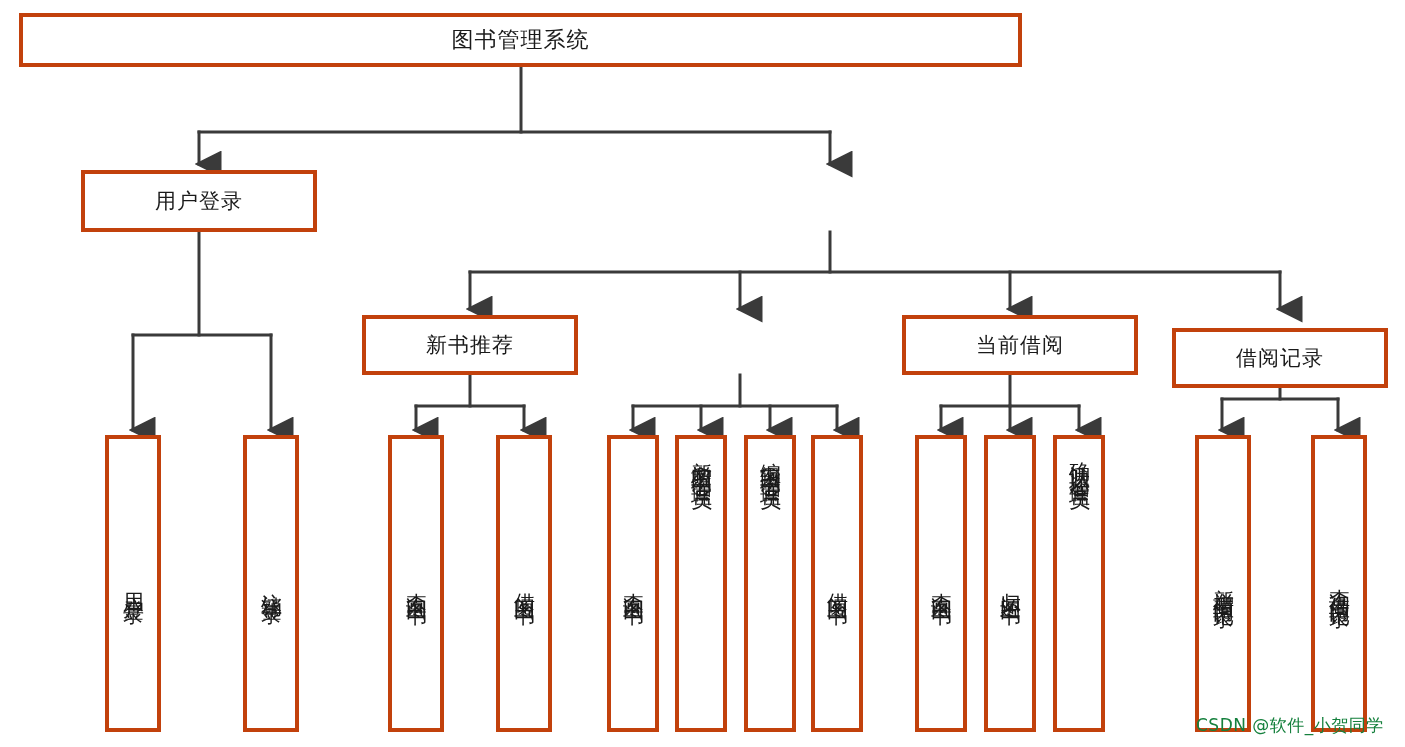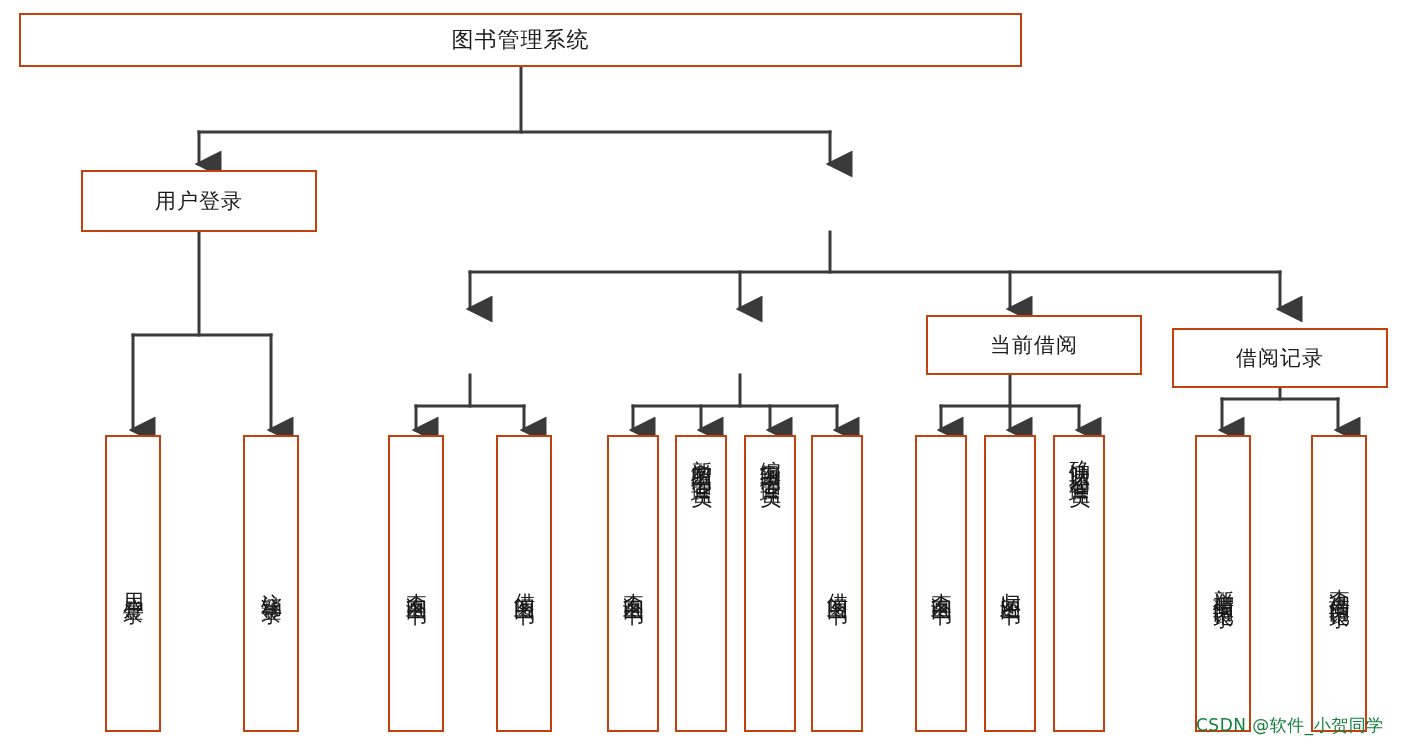--- a/index.html
+++ b/index.html
@@ -4,21 +4,21 @@
 <title>图书管理系统 功能结构图</title>
 <style>
   html,body{margin:0;padding:0;background:#ffffff;}
   body{font-family:"DejaVu Sans","Liberation Sans",sans-serif;}
   #canvas{position:relative;width:1405px;height:747px;background:#ffffff;overflow:hidden;}
   #wires{position:absolute;left:0;top:0;width:1405px;height:747px;}
   .node{
     position:absolute;
     box-sizing:border-box;
     background:#ffffff;
-    border:2px solid #c2410c;
+    border:4px solid #c2410c;
     display:flex;
     align-items:center;
     justify-content:center;
     color:#1a1a1a;
   }
   .node .label{
     display:block;
     text-align:center;
     line-height:1.05;
     white-space:nowrap;
@@ -105,21 +105,24 @@
   </svg>
 
   <div class="node h root" style="left:19px;top:13px;width:1003px;height:54px;">
     <span class="label">图书管理系统</span>
   </div>
 
   <div class="node h" style="left:81px;top:170px;width:236px;height:62px;">
     <span class="label">用户登录</span>
   </div>
 
-  <div class="node h" style="left:926px;top:315px;width:216px;height:60px;">
+  <div class="node h" style="left:362px;top:315px;width:216px;height:60px;">
+    <span class="label">新书推荐</span>
+  </div>
+  <div class="node h" style="left:902px;top:315px;width:236px;height:60px;">
     <span class="label">当前借阅</span>
   </div>
   <div class="node h" style="left:1172px;top:328px;width:216px;height:60px;">
     <span class="label">借阅记录</span>
   </div>
 
   <div class="node v mid" style="left:105px;top:435px;width:56px;height:297px;">
     <span class="label">用户登录</span>
   </div>
   <div class="node v mid" style="left:243px;top:435px;width:56px;height:297px;">

